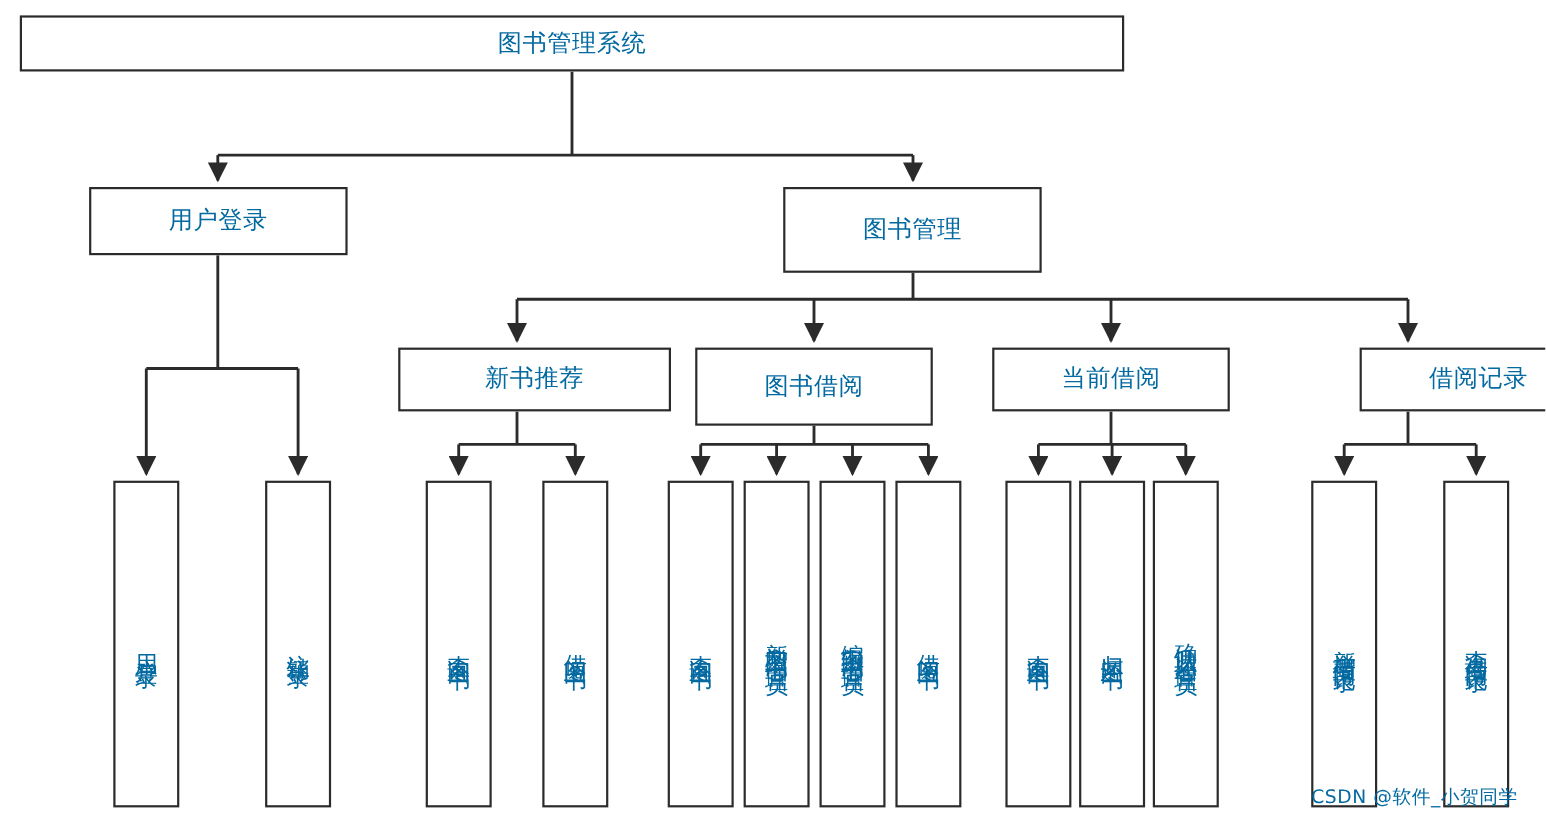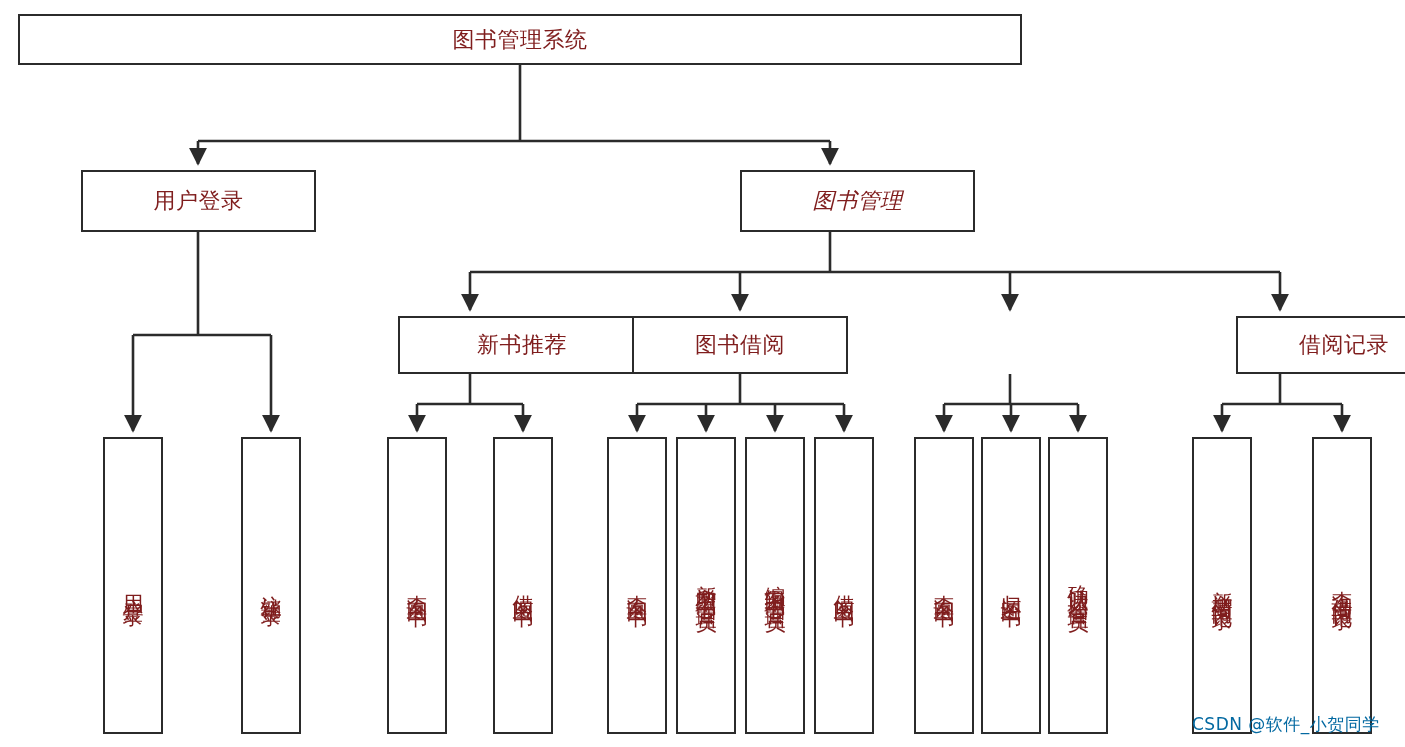--- a/index.html
+++ b/index.html
@@ -27,21 +27,21 @@
   }
   .node {
     position: absolute;
     box-sizing: border-box;
     border: 2px solid #2b2b2b;
     background: #ffffff;
     display: flex;
     align-items: center;
     justify-content: center;
     text-align: center;
-    color: #7f1d1d;
+    color: #0369a1;
     z-index: 2;
   }
   .node-label {
     font-size: 22px;
     line-height: 1.18;
     letter-spacing: 0.5px;
     white-space: pre;
   }
   
   .node.vertical {
@@ -122,29 +122,32 @@
     </g>
   </svg>
 
   <div class="node" style="left:18px; top:14px; width:1004px; height:51px;">
     <span class="node-label">图书管理系统</span>
   </div>
 
   <div class="node" style="left:81px; top:170px; width:235px; height:62px;">
     <span class="node-label">用户登录</span>
   </div>
-  <div class="node" style="left:740px; top:170px; width:235px; height:62px;font-style:italic;">
+  <div class="node" style="left:712px; top:170px; width:235px; height:78px;">
     <span class="node-label">图书管理</span>
   </div>
 
-  <div class="node" style="left:362px; top:316px; width:248px; height:58px;margin-left:36px;">
+  <div class="node" style="left:362px; top:316px; width:248px; height:58px;">
     <span class="node-label">新书推荐</span>
   </div>
-  <div class="node" style="left:632px; top:316px; width:216px; height:58px;text-align:center;">
+  <div class="node" style="left:632px; top:316px; width:216px; height:71px;text-align:center;">
     <span class="node-label">图书借阅</span>
+  </div>
+  <div class="node" style="left:902px; top:316px; width:216px; height:58px;">
+    <span class="node-label">当前借阅</span>
   </div>
   <div class="node" style="left:1236px; top:316px; width:216px; height:58px;">
     <span class="node-label">借阅记录</span>
   </div>
 
   <div class="node vertical" style="left:103px; top:437px; width:60px; height:297px;">
     <span class="node-label">用户登录</span>
   </div>
   <div class="node vertical" style="left:241px; top:437px; width:60px; height:297px;">
     <span class="node-label">注销登录</span>

